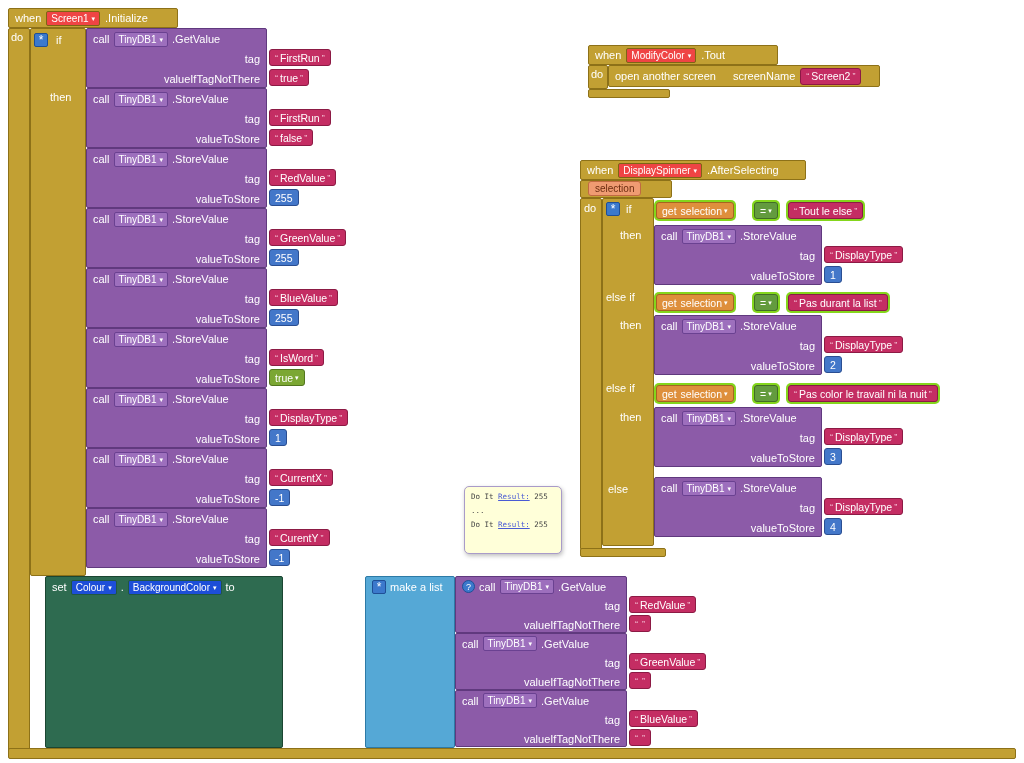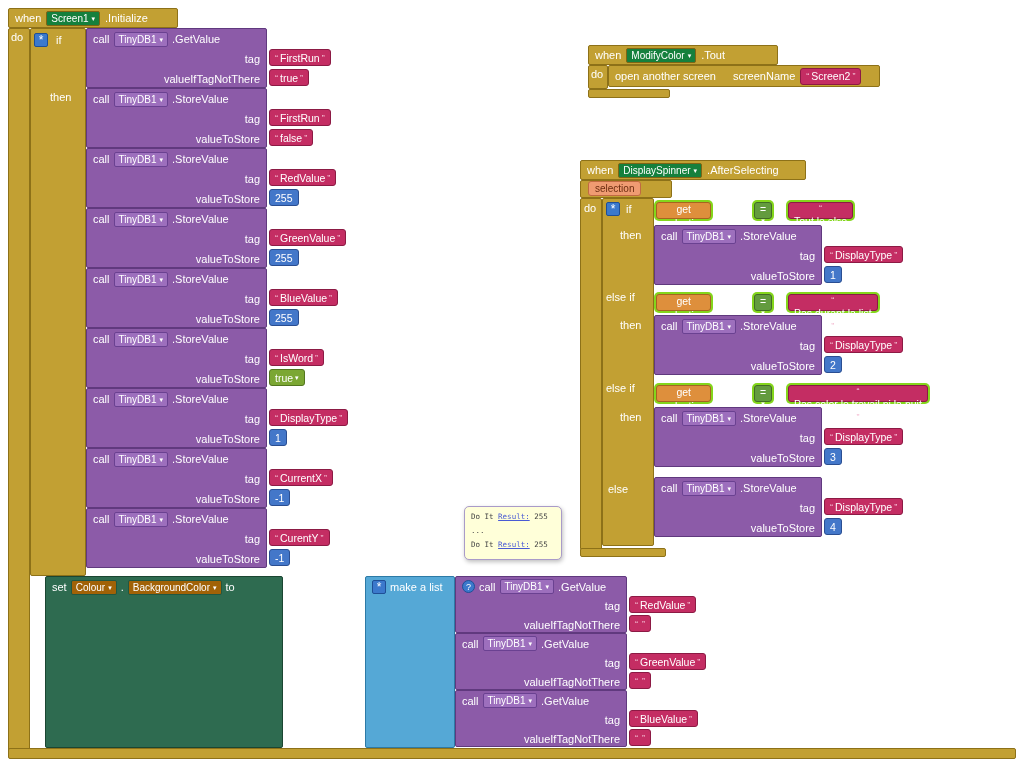--- a/index.html
+++ b/index.html
@@ -8,31 +8,31 @@
   #canvas{position:relative;width:1024px;height:763px;background:#ffffff;overflow:hidden;}
   .abs{position:absolute;}
   .gold{background:#c2a033;border:1px solid #8d7118;border-radius:2px;}
   .ehdr{display:flex;align-items:center;gap:5px;padding:0 6px;color:#fff;font-size:11px;white-space:nowrap;}
   .goldlabel{color:#fff;font-size:11px;white-space:nowrap;}
   .purple{background:#8c5ba8;border:1px solid #60397e;border-radius:2px;}
   .prow{display:flex;align-items:center;gap:4px;padding:0 6px;color:#fff;font-size:11px;white-space:nowrap;height:20px;}
   .prow.right{justify-content:flex-end;}
   .ddchip{display:inline-flex;align-items:center;gap:3px;border-radius:2px;padding:0 4px;height:15px;font-size:10px;color:#fff;white-space:nowrap;}
   .purple-chip{background:#9d6fbd;border:1px solid #6a4191;}
-  .gold-chip{background:#15803d;border:1px solid #7d6414;}
-  .green-chip{background:#a16207;border:1px solid #215741;}
+  .gold-chip{background:#ef4444;border:1px solid #7d6414;}
+  .green-chip{background:#1d4ed8;border:1px solid #215741;}
   .arrow{font-size:7px;line-height:1;}
   .chip{display:inline-flex;align-items:center;height:17px;padding:0 5px;border-radius:3px;color:#fff;font-size:10.5px;white-space:nowrap;gap:2px;}
   .chip-text{background:#c42d63;border:1px solid #8c1a44;}
   .chip-num{background:#4377c9;border:1px solid #2a4e92;}
   .chip-logic{background:#7ba733;border:1px solid #53761f;}
   .chip-get{background:#de8f3c;border:1px solid #a66420;}
   .chip-eq{background:#639b3e;border:1px solid #426c26;}
   .chip-param{background:#ef9b72;border:1px solid #c06a41;color:#6b2c10;font-size:10px;height:15px;border-radius:3px;display:inline-flex;align-items:center;padding:0 6px;}
-  .hl{box-shadow:0 0 0 2px #84d61c;flex-direction:column;}
+  .hl{box-shadow:0 0 0 2px #84d61c;}
   .quote{color:#f4bcd2;font-size:9px;}
   .gear{width:14px;height:14px;background:#3b79cc;border:1px solid #1f4f96;border-radius:2px;color:#fff;font-size:12px;display:inline-flex;align-items:center;justify-content:center;flex:0 0 auto;}
   .help{width:13px;height:13px;background:#3b79cc;border:1px solid #1f4f96;border-radius:50%;color:#fff;font-size:9px;display:inline-flex;align-items:center;justify-content:center;flex:0 0 auto;}
   .green-set{background:#2e6b50;border:1px solid #1b4632;border-radius:2px;}
   .gray-block{background:#949494;border:1px solid #636363;border-radius:2px;}
   .blue-list{background:#55a8d6;border:1px solid #2d7aa6;border-radius:2px;}
   .tooltip{background:#ffffd9;border:1px solid #a99bc9;border-radius:5px;padding:5px 6px;box-shadow:1px 2px 4px rgba(0,0,0,.25);z-index:20;font-family:"DejaVu Sans Mono",monospace;font-size:7.5px;color:#444;}
   .tipline{line-height:1.2;margin-bottom:5px;white-space:nowrap;}
   .tiplink{color:#4a5bd4;text-decoration:underline;}
   .gap{margin-left:12px;}
@@ -561,18 +561,18 @@
       </div>
     </div>
     <div class="abs chip chip-text" style="left: 824px; top: 498px;">
       <span class="quote">“</span>
       <span>DisplayType</span>
       <span class="quote">”</span>
     </div>
     <div class="abs chip chip-num" style="left: 824px; top: 518px;">
       <span>4</span>
     </div>
-    <div class="abs tooltip" style="left: 464px; top: 506px; width: 98px; height: 54px;">
+    <div class="abs tooltip" style="left: 464px; top: 486px; width: 98px; height: 68px;">
       <div class="tipline"><span>Do It </span><span class="tiplink">Result:</span><span> 255</span></div>
       <div class="tipline"><span>...</span></div>
       <div class="tipline"><span>Do It </span><span class="tiplink">Result:</span><span> 255</span></div>
     </div>
   </div>
 
 </body></html>

